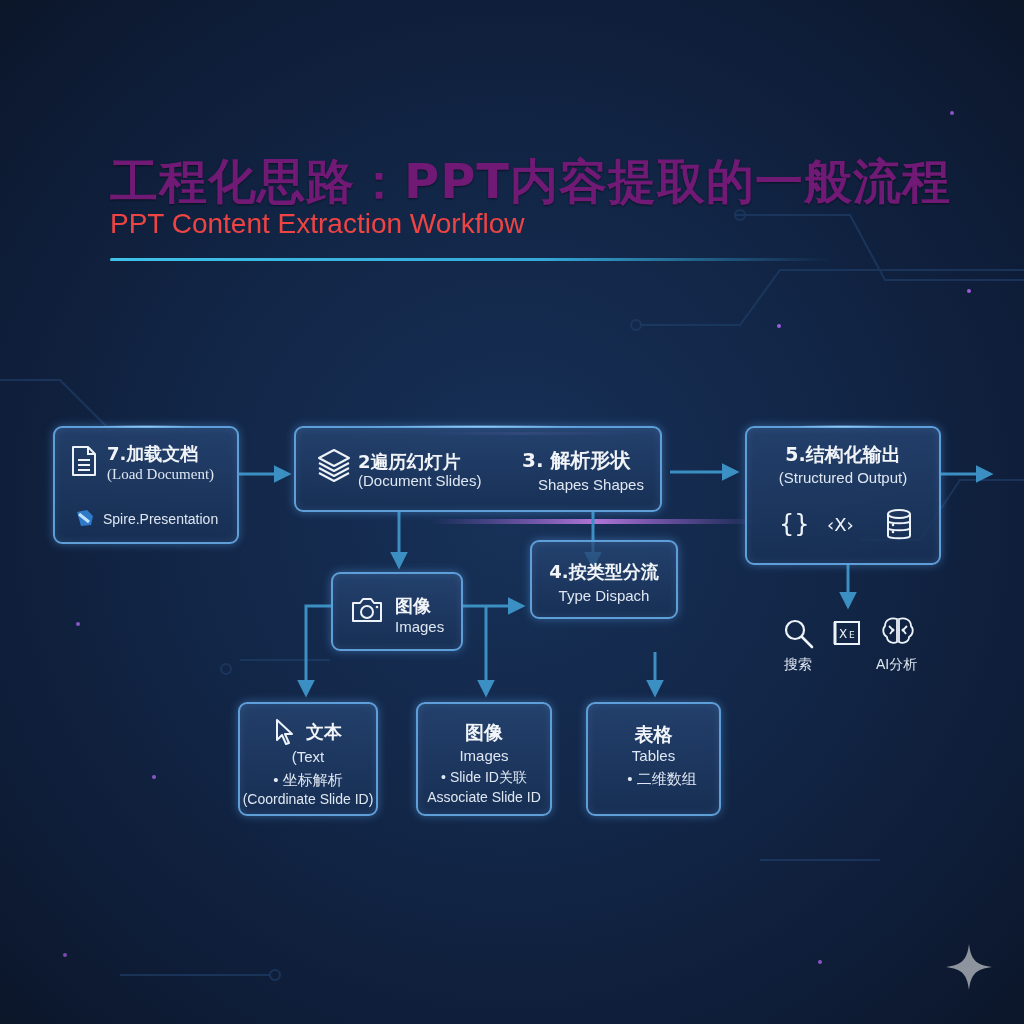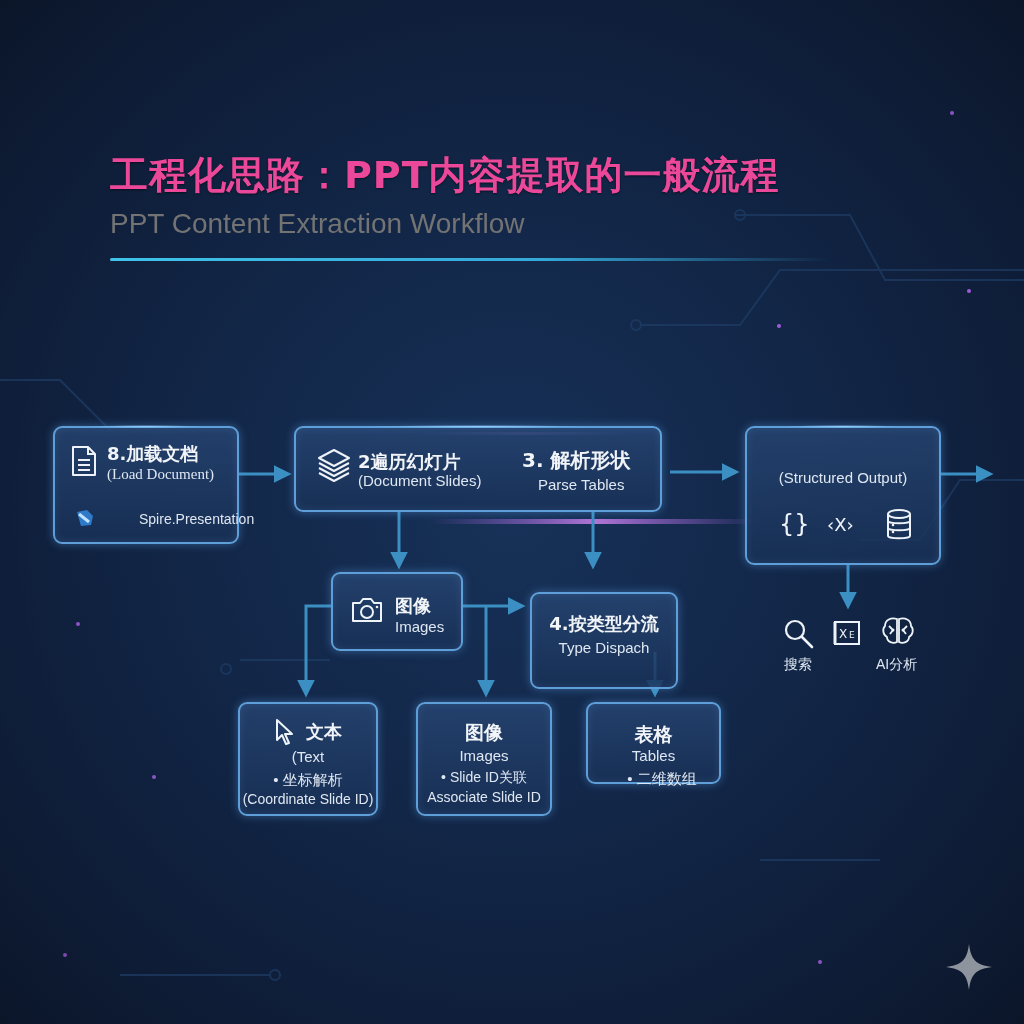--- a/index.html
+++ b/index.html
@@ -5,28 +5,28 @@
   html, body { margin: 0; padding: 0; }
   body {
     width: 1024px; height: 1024px; overflow: hidden; position: relative;
     background: radial-gradient(ellipse at 50% 50%, #173158 0%, #122647 45%, #0e1c36 80%, #0b1629 100%);
     font-family: "DejaVu Sans", "Liberation Sans", sans-serif;
     color: #e8eef7;
   }
   .bg-svg { position: absolute; left: 0; top: 0; width: 1024px; height: 1024px; pointer-events: none; }
   .title {
     position: absolute; left: 110px; top: 150px;
-    font-size: 38px; font-weight: bold; color: #ec4899; letter-spacing: 1px;
+    font-size: 48px; font-weight: bold; color: #701a75; letter-spacing: 1px;
     text-shadow: 0 1px 2px rgba(0,0,0,0.5);
     white-space: nowrap;
   }
   .subtitle {
     position: absolute; left: 110px; top: 208px;
     font-family: "Liberation Sans", sans-serif;
-    font-size: 28px; color: #737373; white-space: nowrap;
+    font-size: 28px; color: #ef4444; white-space: nowrap;
   }
   .title-rule {
     position: absolute; left: 110px; top: 258px; width: 720px; height: 3px;
     background: linear-gradient(90deg, #3fc3ea 0%, #35a9d8 60%, rgba(53,169,216,0) 100%);
     border-radius: 2px;
   }
   .box {
     position: absolute; box-sizing: border-box;
     border: 2px solid #5f9fd9; border-radius: 9px;
     background: linear-gradient(180deg, rgba(40,72,118,0.75) 0%, rgba(24,48,86,0.85) 100%);
@@ -104,45 +104,46 @@
 <div class="title-rule"></div>
 
 <div class="box box-top-glow" style="left:53px; top:426px; width:186px; height:118px;">
   <svg class="icon" style="left:16px; top:17px;" width="26" height="32" viewBox="0 0 26 32">
     <path d="M2 2 H17 L24 9 V30 H2 Z" fill="none" stroke="#eef3f9" stroke-width="2" stroke-linejoin="round"></path>
     <path d="M17 2 V9 H24" fill="none" stroke="#eef3f9" stroke-width="2"></path>
     <line x1="7" y1="15" x2="19" y2="15" stroke="#eef3f9" stroke-width="2"></line>
     <line x1="7" y1="20" x2="19" y2="20" stroke="#eef3f9" stroke-width="2"></line>
     <line x1="7" y1="25" x2="19" y2="25" stroke="#eef3f9" stroke-width="2"></line>
   </svg>
-  <div class="abs zh" style="left:52px; top:14px;">8.加载文档</div>
+  <div class="abs zh" style="left:52px; top:14px;">7.加载文档</div>
   <div class="abs en" style="left:52px; top:38px;font-family:Liberation Serif, serif;">(Load Document)</div>
   <svg class="icon" style="left:20px; top:80px;" width="20" height="20" viewBox="0 0 20 20">
     <path d="M2 4 L12 2 L18 8 L16 17 L6 18 Z" fill="#2f79c9"></path>
     <path d="M4 6 L14 14" stroke="#bfe3ff" stroke-width="3"></path>
   </svg>
-  <div class="abs en" style="left:48px; top:83px; font-size:14px;margin-left:36px;">Spire.Presentation</div>
+  <div class="abs en" style="left:48px; top:83px; font-size:14px;">Spire.Presentation</div>
 </div>
 
 <div class="box box-top-glow" style="left:294px; top:426px; width:368px; height:86px;">
   <svg class="icon" style="left:21px; top:20px;" width="34" height="38" viewBox="0 0 34 38">
     <g fill="none" stroke="#eef3f9" stroke-width="2" stroke-linejoin="round">
       <path d="M17 2 L32 10 L17 18 L2 10 Z"></path>
       <path d="M2 15 L17 23 L32 15"></path>
       <path d="M2 20 L17 28 L32 20"></path>
       <path d="M2 25 L17 33 L32 25"></path>
     </g>
   </svg>
   <div class="abs zh" style="left:62px; top:22px;">2遍历幻灯片</div>
   <div class="abs en" style="left:62px; top:44px;">(Document Slides)</div>
   <div class="abs zh" style="left:226px; top:19px; font-size:20px;">3. 解析形状</div>
-  <div class="abs en" style="left:242px; top:48px;">Parse Tables</div>
+  <div class="abs en" style="left:242px; top:48px;">Shapes Shapes</div>
 </div>
 
 <div class="box box-top-glow" style="left:745px; top:426px; width:196px; height:139px;">
+  <div class="abs zh center" style="left:0; right:0; top:14px; font-size:19px;">5.结构化输出</div>
   <div class="abs en center" style="left:0; right:0; top:41px;">(Structured Output)</div>
   <div class="abs" style="left:32px; top:82px; font-size:24px; color:#eef3f9;">{}</div>
   <div class="abs" style="left:80px; top:86px; font-size:18px; color:#eef3f9;">‹X›</div>
   <svg class="icon" style="left:138px; top:80px;" width="28" height="34" viewBox="0 0 28 34">
     <g fill="none" stroke="#eef3f9" stroke-width="2">
       <ellipse cx="14" cy="6" rx="11" ry="4"></ellipse>
       <path d="M3 6 V28 C3 31 25 31 25 28 V6"></path>
       <path d="M3 13 C3 16 25 16 25 13"></path>
       <path d="M3 20 C3 23 25 23 25 20"></path>
     </g>
@@ -156,21 +157,21 @@
     <g fill="none" stroke="#eef3f9" stroke-width="2" stroke-linejoin="round">
       <path d="M3 7 H10 L13 3 H21 L24 7 H31 V25 H3 Z"></path>
       <circle cx="17" cy="16" r="6"></circle>
     </g>
     <circle cx="27" cy="11" r="1.3" fill="#eef3f9"></circle>
   </svg>
   <div class="abs zh" style="left:62px; top:20px;">图像</div>
   <div class="abs en" style="left:62px; top:44px;">Images</div>
 </div>
 
-<div class="box" style="left:530px; top:592px; width:148px; height:97px;">
+<div class="box" style="left:530px; top:540px; width:148px; height:79px;">
   <div class="abs zh center" style="left:0; right:0; top:18px;">4.按类型分流</div>
   <div class="abs en center" style="left:0; right:0; top:45px;">Type Dispach</div>
 </div>
 
 <div class="box" style="left:238px; top:702px; width:140px; height:114px;">
   <svg class="icon" style="left:34px; top:14px;" width="22" height="28" viewBox="0 0 22 28">
     <path d="M3 2 L3 22 L8 17 L12 26 L15 25 L11 16 L18 16 Z" fill="none" stroke="#eef3f9" stroke-width="2" stroke-linejoin="round"></path>
   </svg>
   <div class="abs zh" style="left:66px; top:16px;">文本</div>
   <div class="abs en center" style="left:0; right:0; top:44px;">(Text</div>
@@ -178,21 +179,21 @@
   <div class="abs en center" style="left:0; right:0; top:87px; font-size:14px;">(Coordinate Slide ID)</div>
 </div>
 
 <div class="box" style="left:416px; top:702px; width:136px; height:114px;">
   <div class="abs zh center" style="left:0; right:0; top:16px; font-size:19px;">图像</div>
   <div class="abs en center" style="left:0; right:0; top:43px;">Images</div>
   <div class="abs en center" style="left:0; right:0; top:65px; font-size:14px;">• Slide ID关联</div>
   <div class="abs en center" style="left:0; right:0; top:85px; font-size:14px;">Associate Slide ID</div>
 </div>
 
-<div class="box" style="left:586px; top:702px; width:135px; height:82px;">
+<div class="box" style="left:586px; top:702px; width:135px; height:114px;">
   <div class="abs zh center" style="left:0; right:0; top:18px; font-size:19px;">表格</div>
   <div class="abs en center" style="left:0; right:0; top:43px;">Tables</div>
   <div class="abs en center" style="left:0; right:0; top:66px;padding-left:17px;">• 二维数组</div>
 </div>
 
 <svg class="icon" style="left:783px; top:618px;" width="32" height="32" viewBox="0 0 32 32">
   <circle cx="12" cy="12" r="9" fill="none" stroke="#eef3f9" stroke-width="2.2"></circle>
   <line x1="19" y1="19" x2="29" y2="29" stroke="#eef3f9" stroke-width="2.6" stroke-linecap="round"></line>
 </svg>
 <div class="abs en" style="left:784px; top:656px; font-size:14px;">搜索</div>

